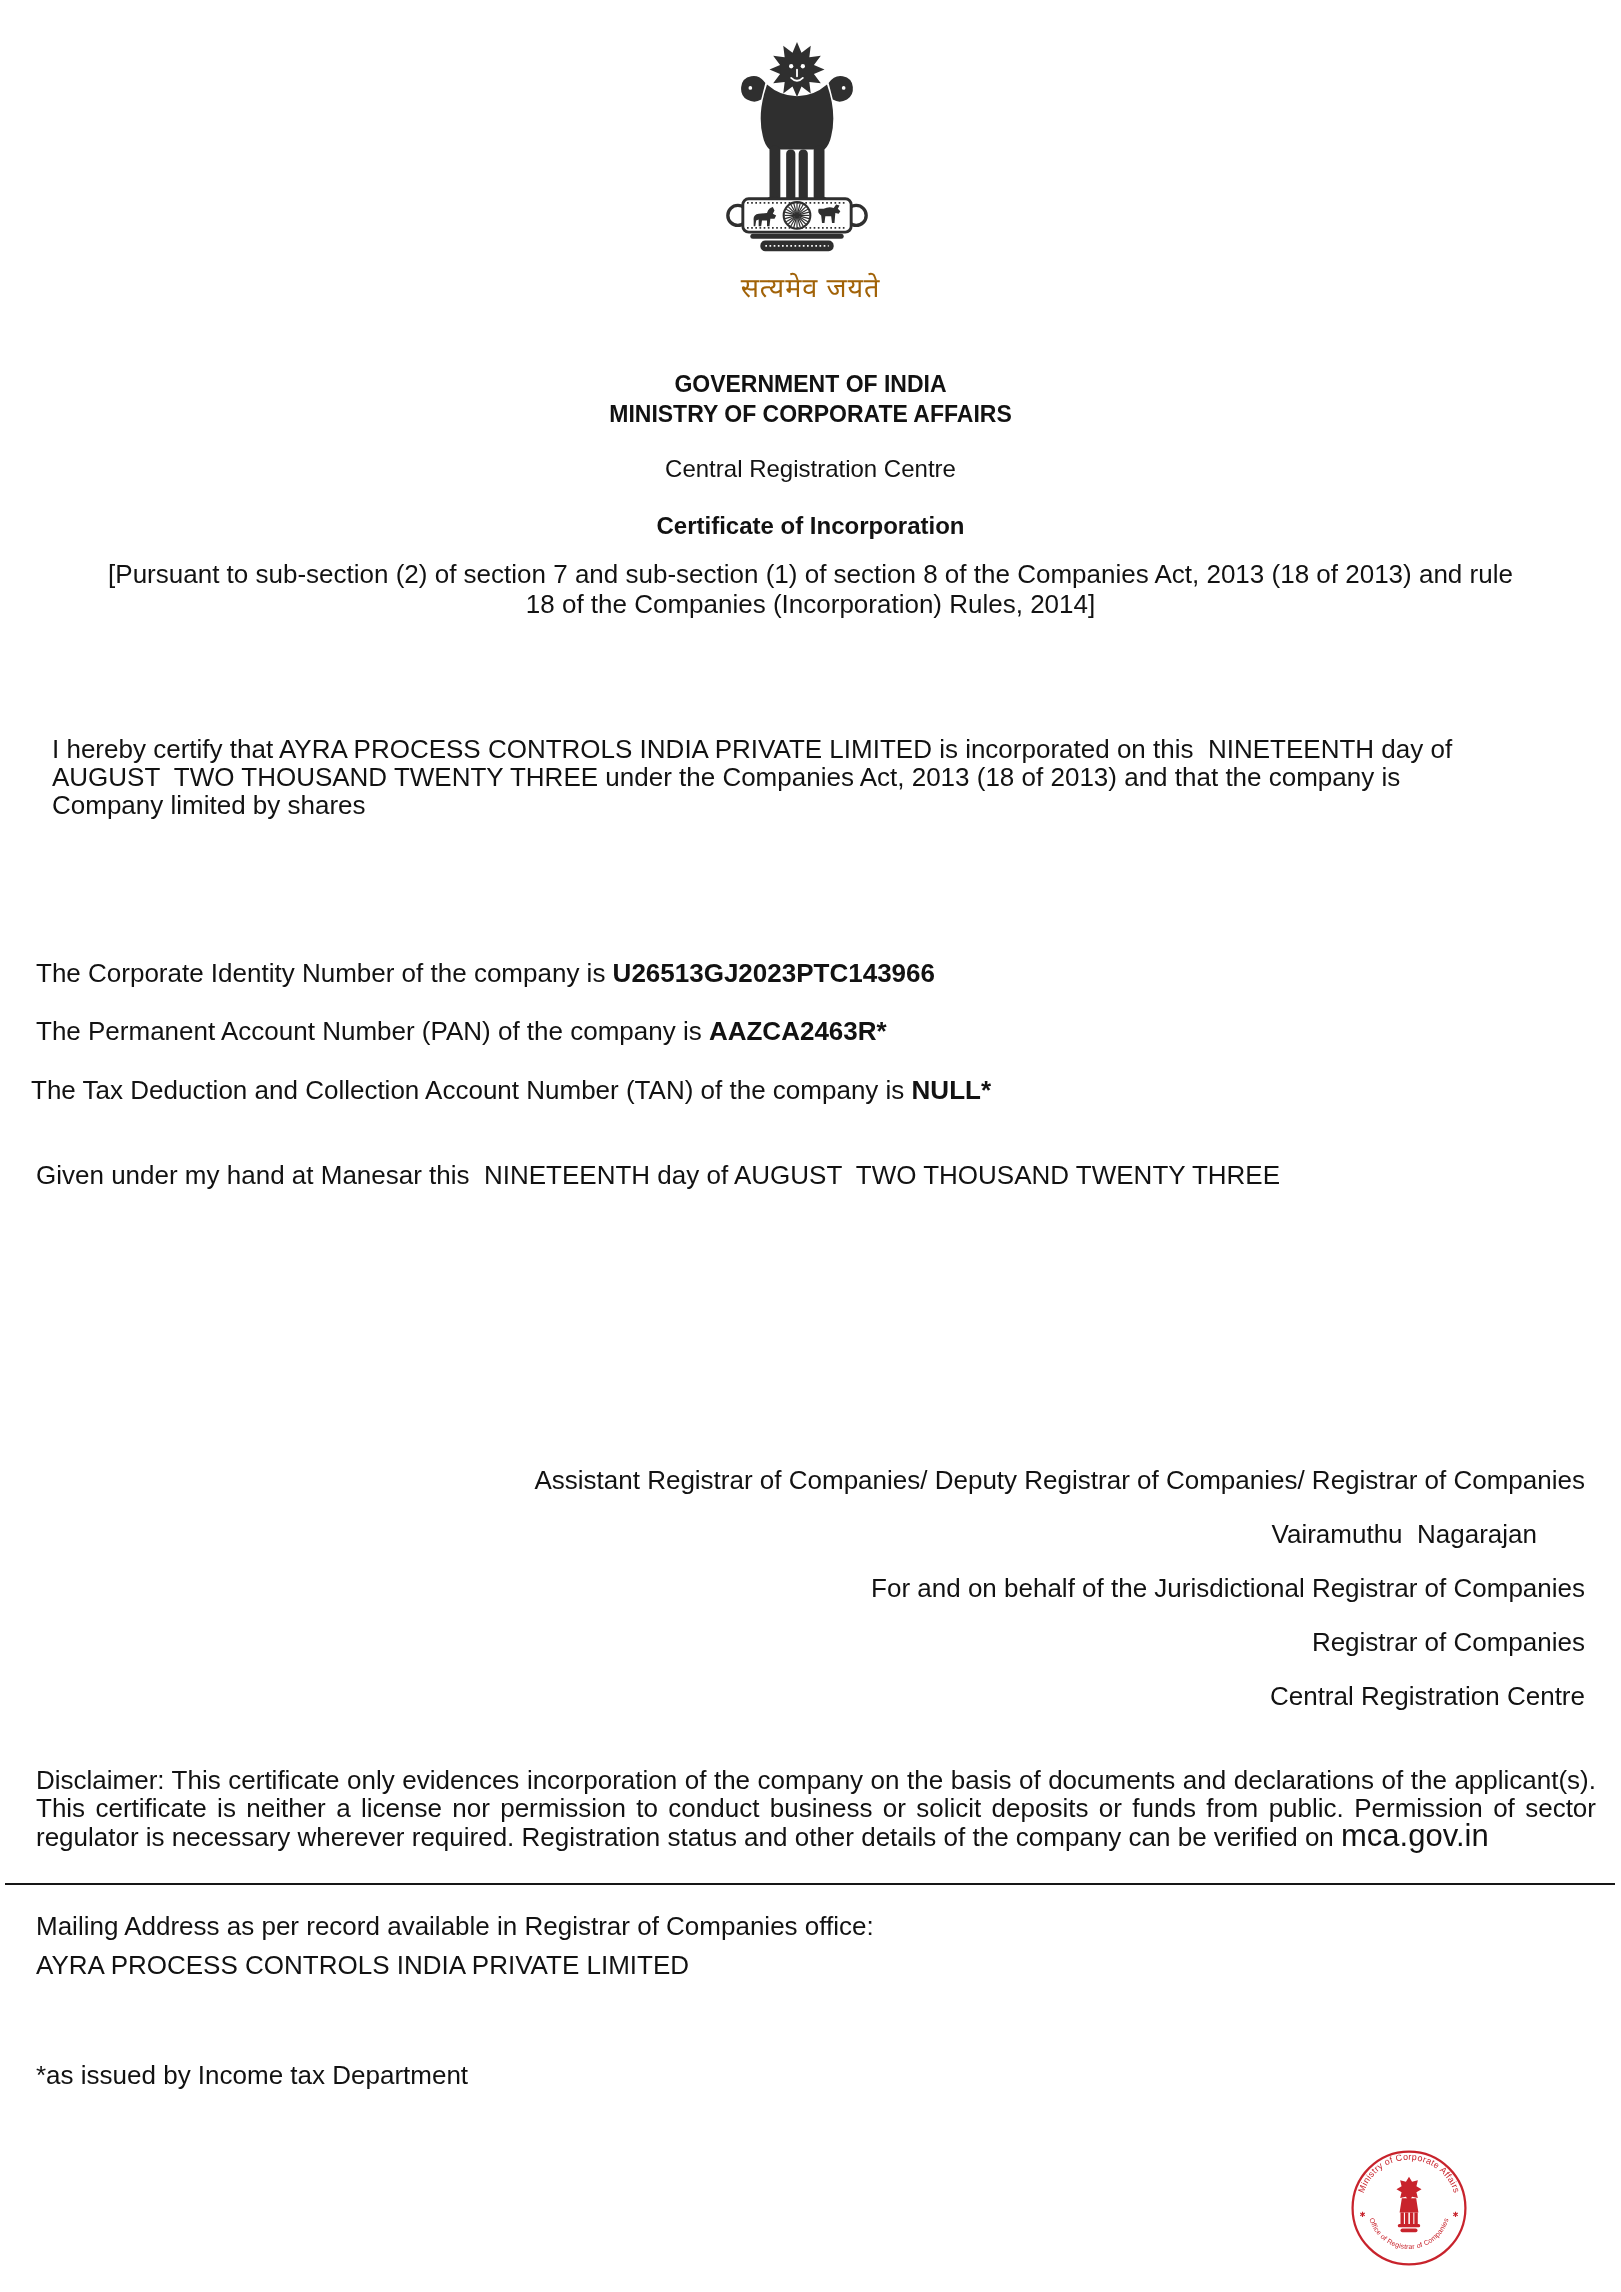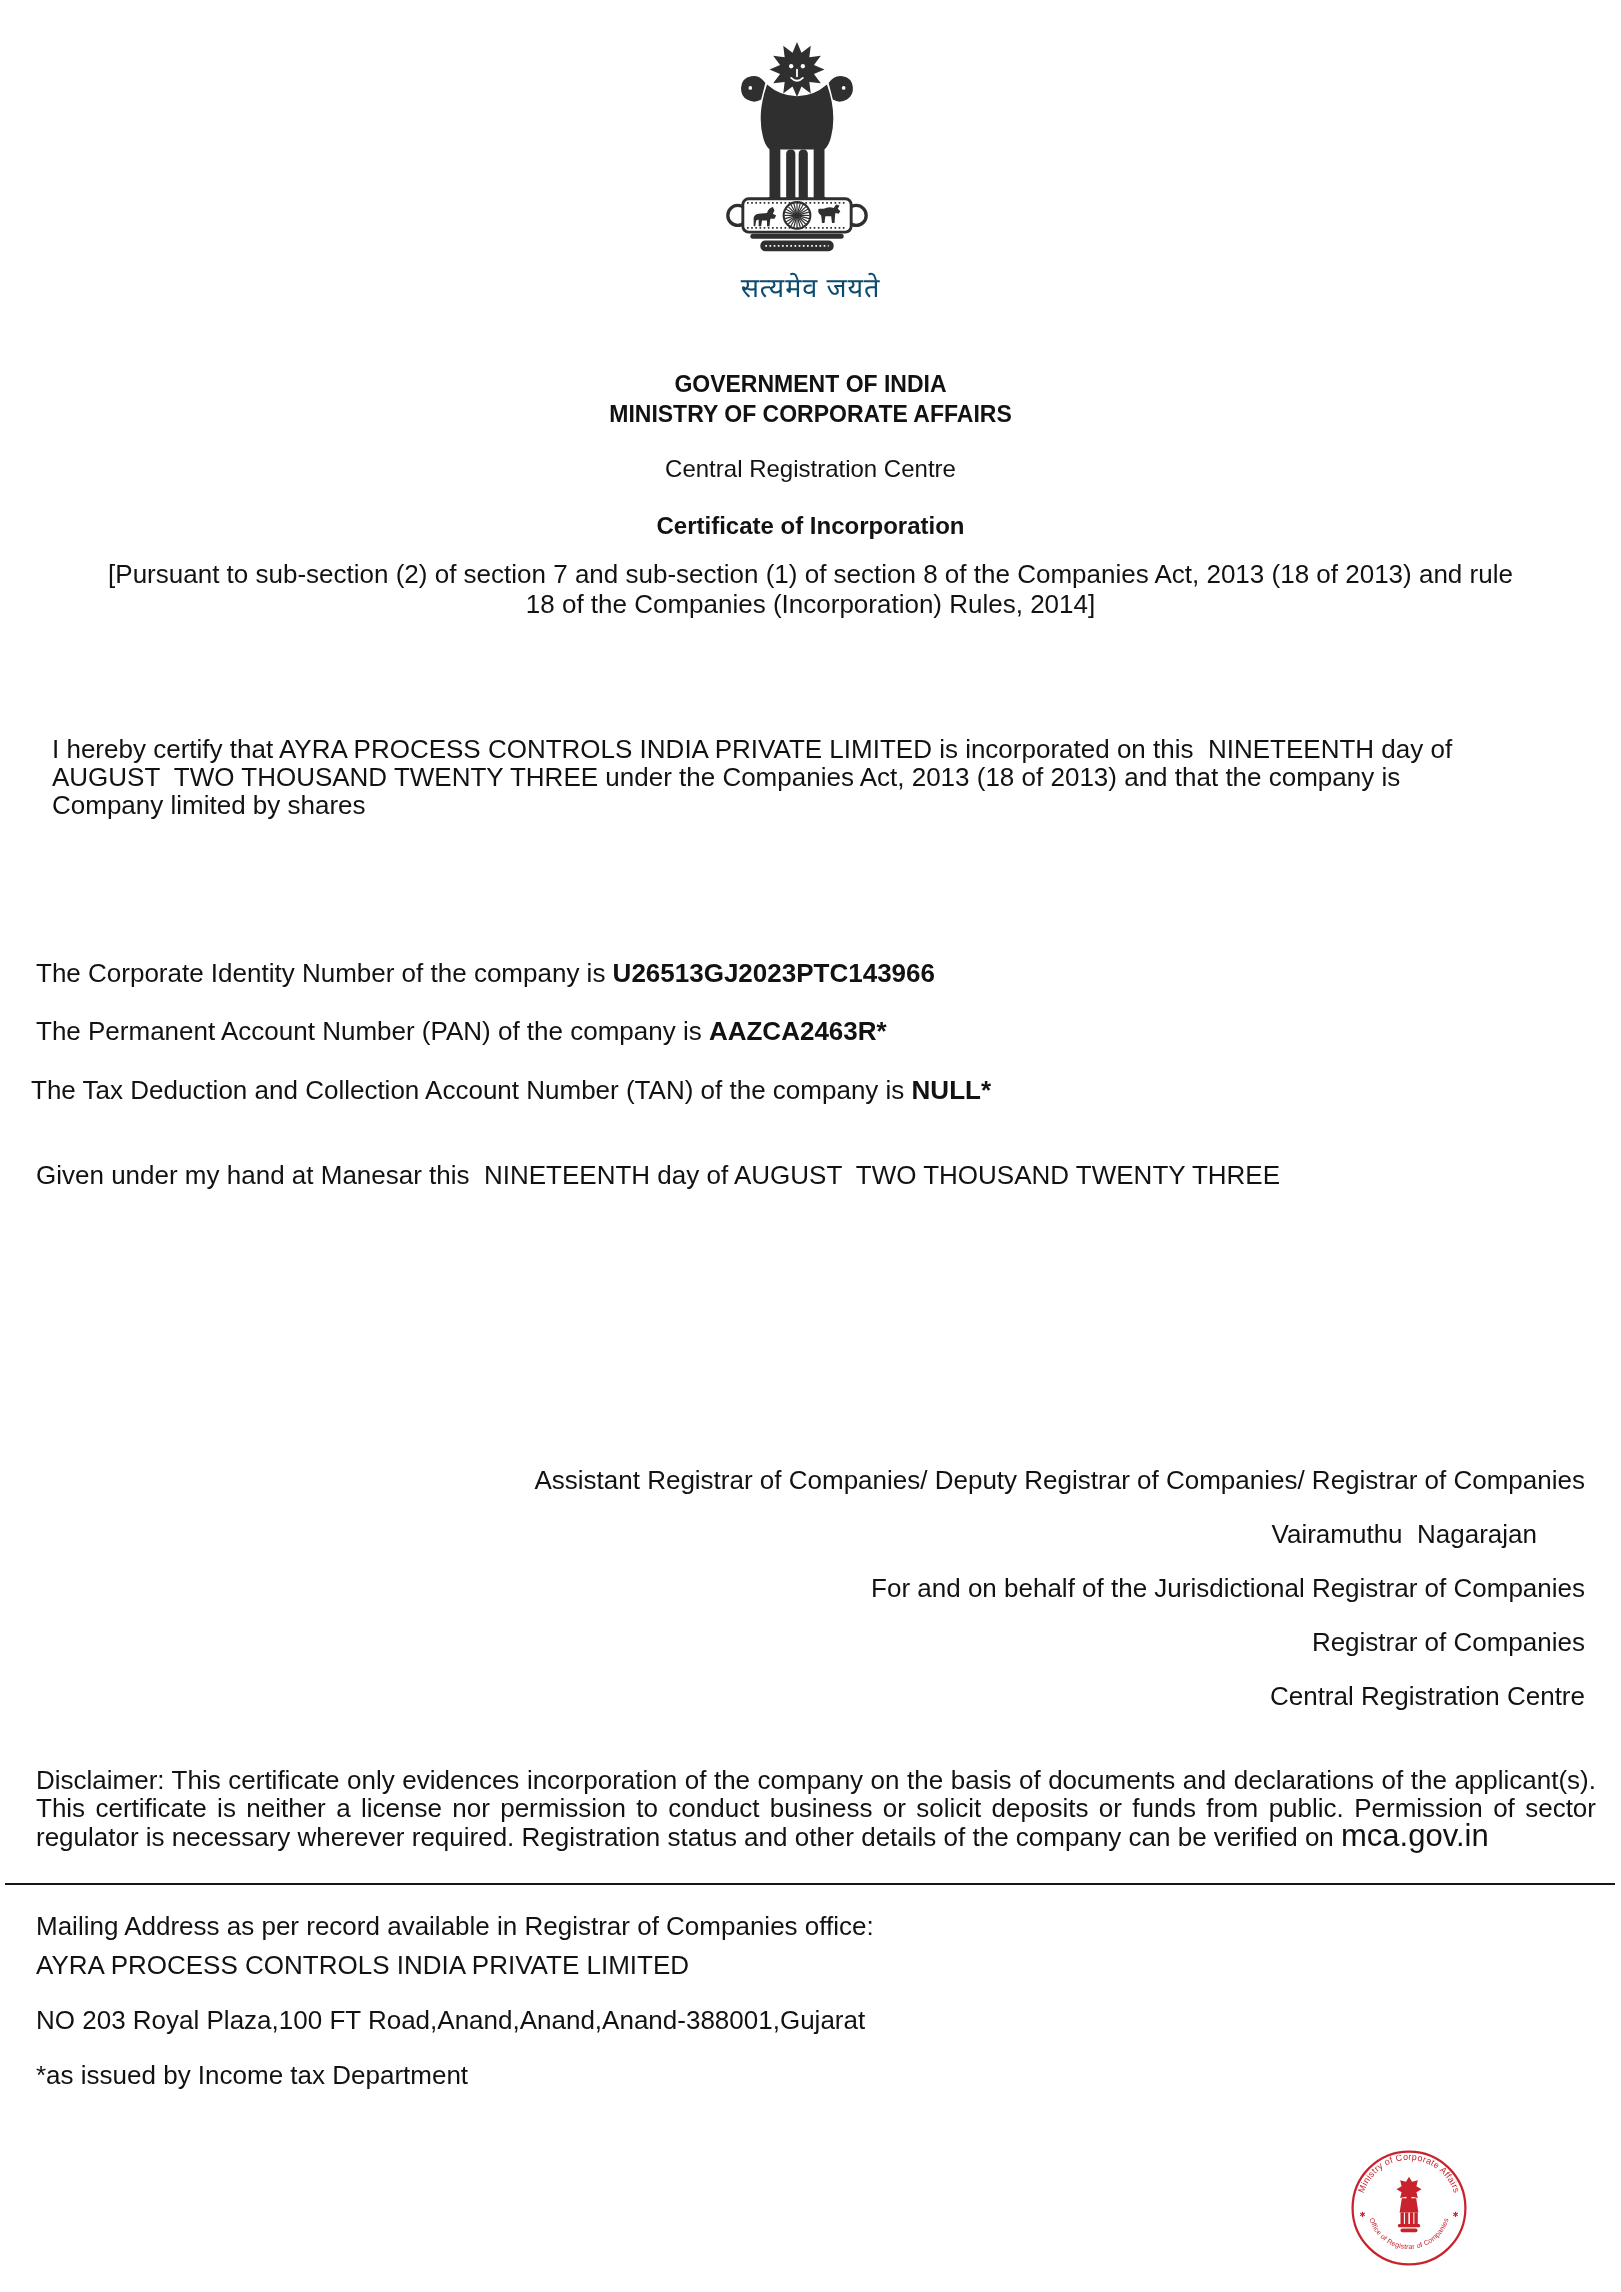--- a/index.html
+++ b/index.html
@@ -12,21 +12,21 @@
     overflow:hidden;
   }
   .abs { position:absolute; }
   .centered { left:0; right:0; text-align:center; }
   .body-text { font-size:26px; line-height:29px; }
   .bold { font-weight:bold; }
   .prewrap { white-space:pre-wrap; }
   .preline { white-space:pre-line; }
 
   #emblem-wrap { left:722px; top:32px; width:150px; height:231px; }
-  #motto { top:268px; font-size:27px; color:#0c4a6e; letter-spacing:0.9px; }
+  #motto { top:268px; font-size:27px; color:#a16207; letter-spacing:0.9px; }
 
   #gov1 { top:371px; font-size:23px; font-weight:bold; }
   #gov2 { top:401px; font-size:23px; font-weight:bold; }
   #crc  { top:455px; font-size:24px; }
   #doc-title { top:512px; font-size:24px; font-weight:bold; }
   #pursuant { top:560px; left:45px; width:1531px; text-align:center; font-size:26px; line-height:29.6px; }
 
   #certify { top:735px; left:52px; width:1560px; line-height:28px; }
 
   #cin { top:959px; left:36px; }
@@ -147,21 +147,20 @@
     <div class="sig-line">Registrar of Companies</div>
     <div class="sig-line">Central Registration Centre</div>
   </div>
 
   <div class="abs body-text" id="disclaimer"><span>Disclaimer: This certificate only evidences incorporation of the company on the basis of documents and declarations of the applicant(s). This certificate is neither a license nor permission to conduct business or solicit deposits or funds from public. Permission of sector regulator is necessary wherever required. Registration status and other details of the company can be verified on </span><span class="mca-site">mca.gov.in</span></div>
 
   <div class="abs" id="rule"></div>
 
   <div class="abs body-text" id="mail-head">Mailing Address as per record available in Registrar of Companies office:</div>
   <div class="abs body-text" id="mail-co">AYRA PROCESS CONTROLS INDIA PRIVATE LIMITED</div>
-  <div class="abs body-text" id="mail-addr">NO 203 Royal Plaza,100 FT Road,Anand,Anand,Anand-388001,Gujarat</div>
   <div class="abs body-text" id="footnote">*as issued by Income tax Department</div>
 
   <div class="abs" id="seal-wrap">
     <svg viewBox="0 0 134 134" width="120" height="120" aria-hidden="true">
       <defs>
         <path id="arcTop" d="M 19.4 89.5 A 53 53 0 1 1 114.6 89.5"></path>
         <path id="arcBot" d="M 22.6 78.9 A 46 46 0 0 0 111.4 78.9"></path>
       </defs>
       <circle cx="67" cy="67" r="63" fill="none" stroke="#c8232c" stroke-width="2.5"></circle>
       <text font-size="10" fill="#c8232c" letter-spacing="0.4" font-family="Liberation Sans, sans-serif">

